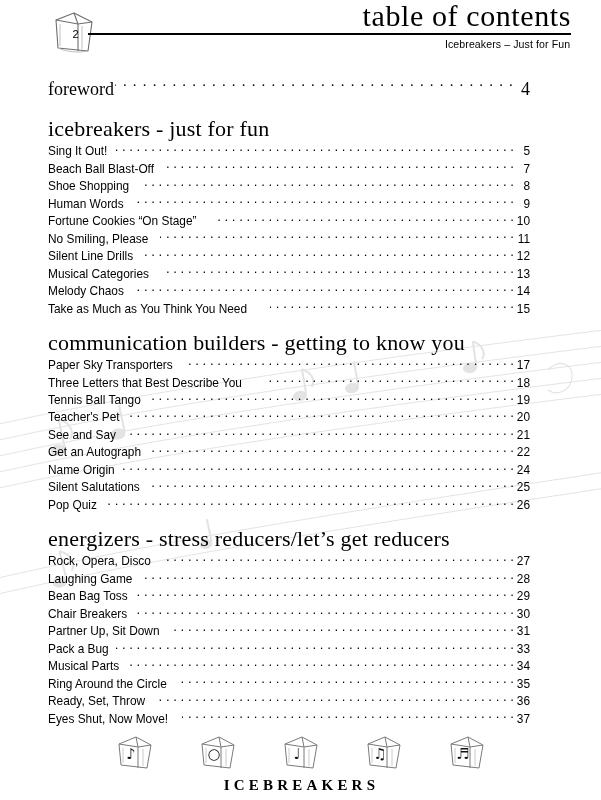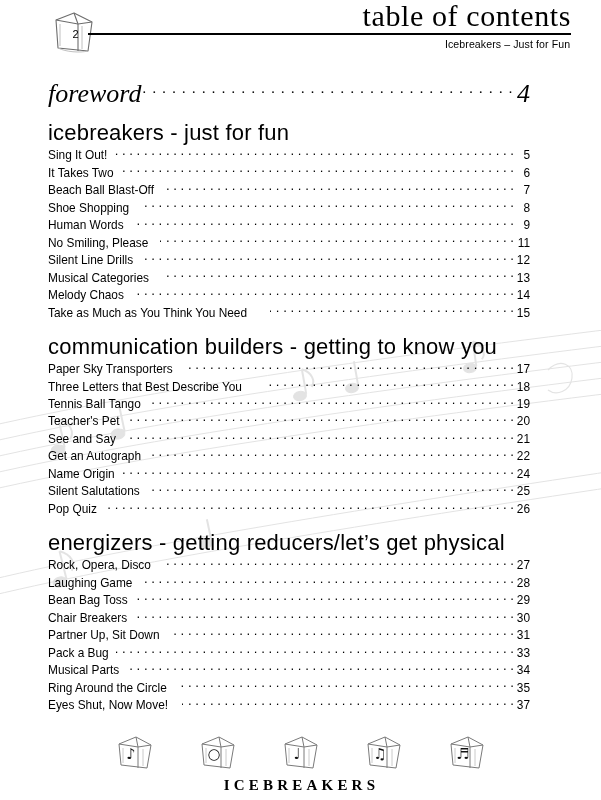--- a/index.html
+++ b/index.html
@@ -81,21 +81,21 @@
   .toc-body {
     position: absolute;
     left: 48px; top: 76px;
     width: 482px;
     z-index: 2;
   }
 
   .section { margin: 0; }
 
   .section-heading {
-    font-family: Liberation Sans, sans-serif;
+    font-family: Liberation Serif, serif;
     font-size: 22px;
     line-height: 26px;
     letter-spacing: 0.2px;
     white-space: nowrap;
   }
   .section-gap { height: 13px; }
 
   
   .entry {
     display: flex;
@@ -128,23 +128,22 @@
     flex: 0 0 auto;
     text-align: right;
     min-width: 15px;
     transform: scaleX(0.90);
     transform-origin: right center;
   }
 
   
   .entry.serif {
     font-family: "Liberation Serif", serif;
-    font-size: 26px;
+    font-size: 18px;
     line-height: 27px;
-    font-style: italic;
   }
   .entry.serif .label,
   .entry.serif .pageno { transform: none; }
   .entry.serif .leader::before { font-size: 15px; letter-spacing: 1.2px; }
 
   
   .entry.sans { font-family: "Liberation Sans", sans-serif; }
 
   
   .page-footer {
@@ -264,38 +263,38 @@
   <div id="sections-root">
       <div class="section-gap"></div>
       <div class="section">
         <div class="section-heading">icebreakers - just for fun</div>
         <div class="entry sans">
           <span class="label">Sing It Out!</span>
           <span class="leader"></span>
           <span class="pageno">5</span>
         </div>
         <div class="entry sans">
-          <span class="label">It Takes Two</span>
-          <span class="leader"></span>
-          <span class="pageno">6</span>
-        </div>
-        <div class="entry sans">
           <span class="label">Beach Ball Blast-Off</span>
           <span class="leader"></span>
           <span class="pageno">7</span>
         </div>
         <div class="entry sans">
           <span class="label">Shoe Shopping</span>
           <span class="leader"></span>
           <span class="pageno">8</span>
         </div>
         <div class="entry sans">
           <span class="label">Human Words</span>
           <span class="leader"></span>
           <span class="pageno">9</span>
+        </div>
+        <div class="entry sans">
+          <span class="label">Fortune Cookies “On Stage”</span>
+          <span class="leader"></span>
+          <span class="pageno">10</span>
         </div>
         <div class="entry sans">
           <span class="label">No Smiling, Please</span>
           <span class="leader"></span>
           <span class="pageno">11</span>
         </div>
         <div class="entry sans">
           <span class="label">Silent Line Drills</span>
           <span class="leader"></span>
           <span class="pageno">12</span>
@@ -360,21 +359,21 @@
           <span class="pageno">25</span>
         </div>
         <div class="entry sans">
           <span class="label">Pop Quiz</span>
           <span class="leader"></span>
           <span class="pageno">26</span>
         </div>
       </div>
       <div class="section-gap"></div>
       <div class="section">
-        <div class="section-heading">energizers - getting reducers/let’s get physical</div>
+        <div class="section-heading">energizers - stress reducers/let’s get reducers</div>
         <div class="entry sans">
           <span class="label">Rock, Opera, Disco</span>
           <span class="leader"></span>
           <span class="pageno">27</span>
         </div>
         <div class="entry sans">
           <span class="label">Laughing Game</span>
           <span class="leader"></span>
           <span class="pageno">28</span>
         </div>
@@ -400,20 +399,25 @@
         </div>
         <div class="entry sans">
           <span class="label">Musical Parts</span>
           <span class="leader"></span>
           <span class="pageno">34</span>
         </div>
         <div class="entry sans">
           <span class="label">Ring Around the Circle</span>
           <span class="leader"></span>
           <span class="pageno">35</span>
+        </div>
+        <div class="entry sans">
+          <span class="label">Ready, Set, Throw</span>
+          <span class="leader"></span>
+          <span class="pageno">36</span>
         </div>
         <div class="entry sans">
           <span class="label">Eyes Shut, Now Move!</span>
           <span class="leader"></span>
           <span class="pageno">37</span>
         </div>
       </div>
     </div>
 </div>
 

